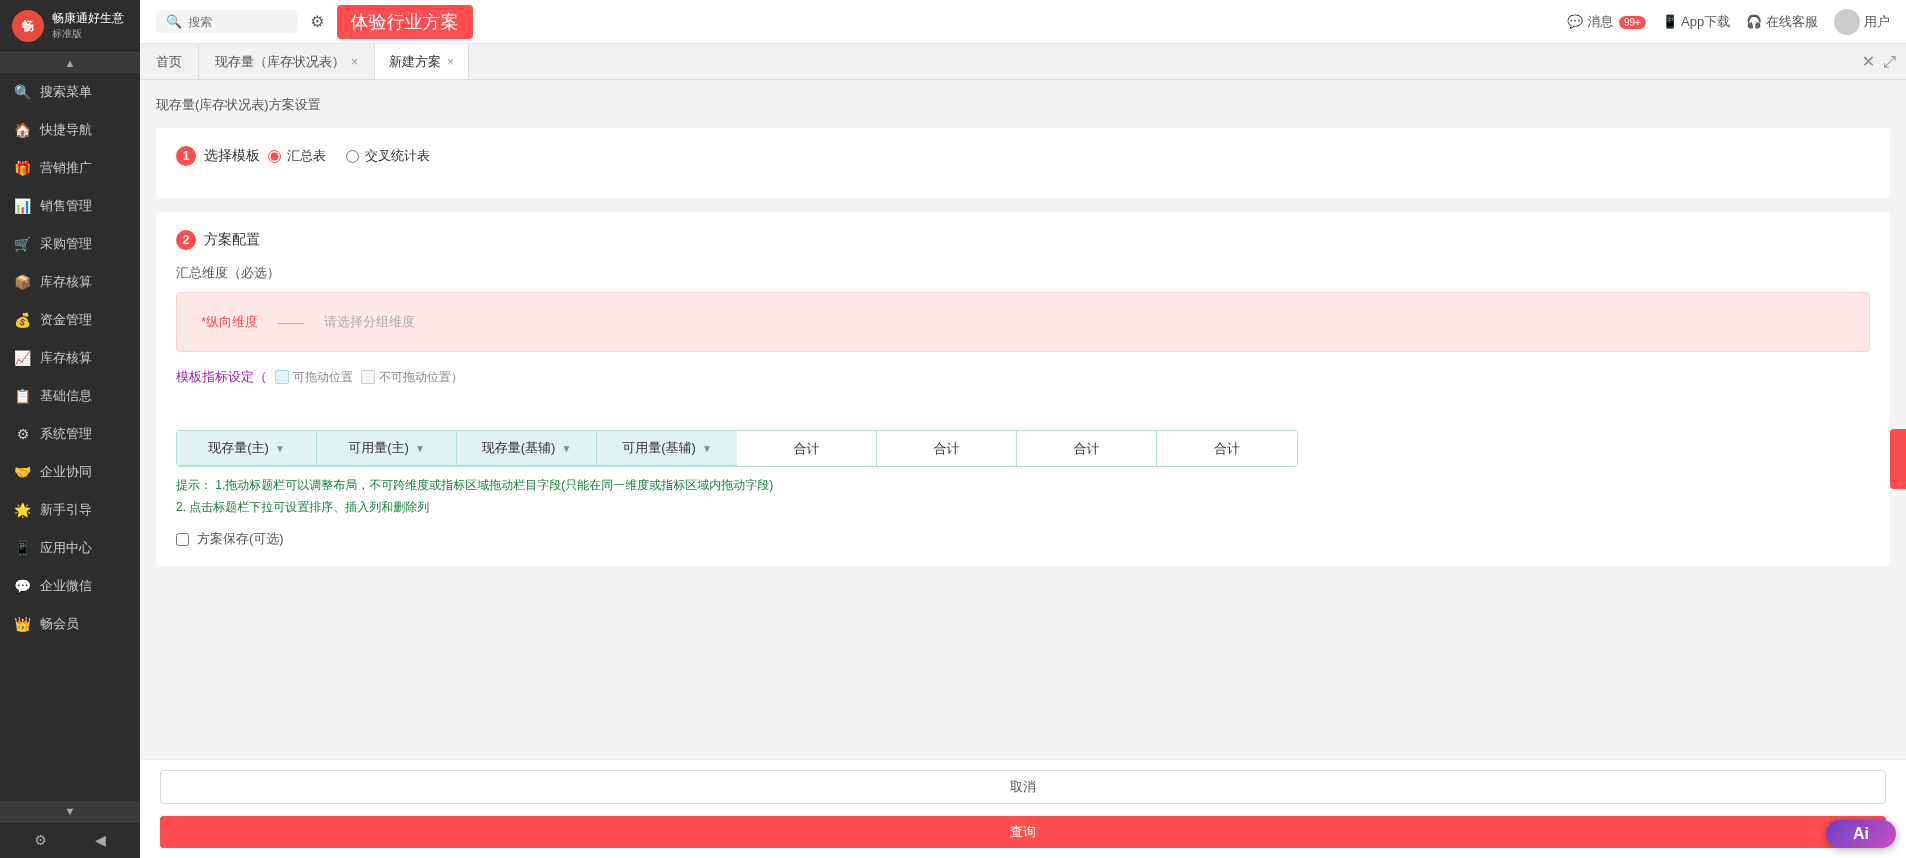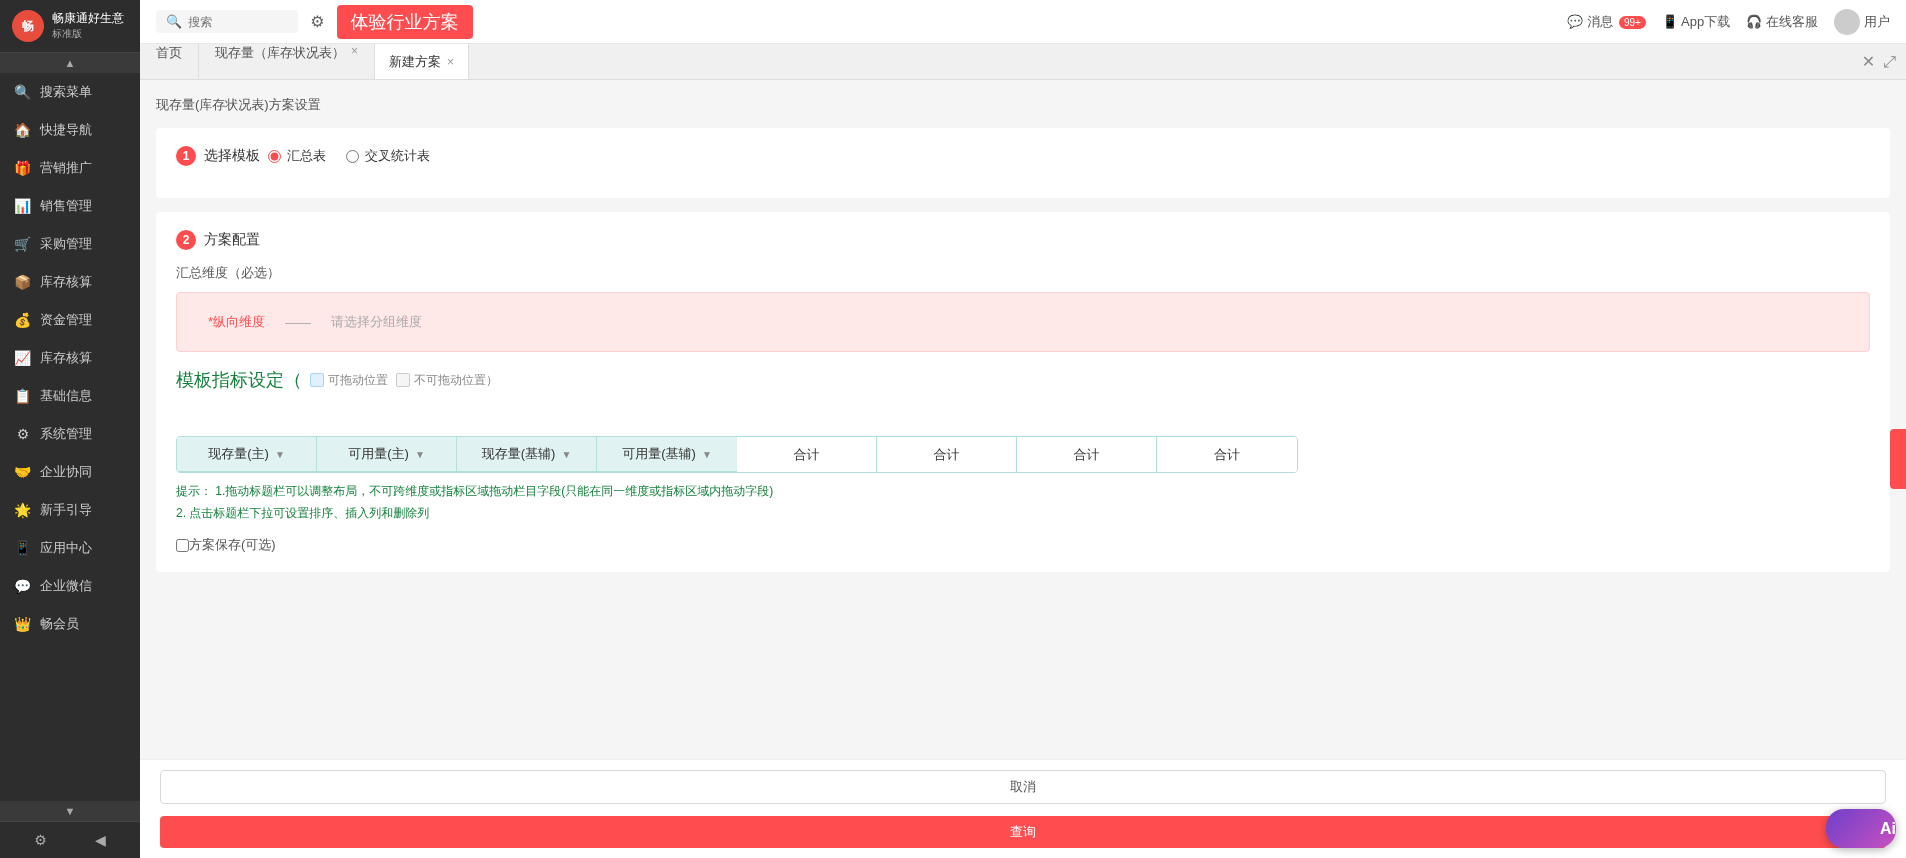--- a/index.html
+++ b/index.html
@@ -86,21 +86,21 @@
     
     .tabbar {
       background: #f0f0f0;
       display: flex; align-items: center;
       padding: 0 0;
       height: 36px;
       border-bottom: 1px solid #ddd;
       flex-shrink: 0;
     }
     .tab {
-      display: flex; align-items: flex-start; gap: 6px;
+      display: flex; align-items: center; gap: 6px;
       padding: 0 16px; height: 100%;
       cursor: pointer; font-size: 13px; color: #555;
       border-right: 1px solid #ddd;
     }
     .tab.active { background: #fff; color: #333; font-weight: 500; }
     .tab-close { font-size: 12px; color: #999; cursor: pointer; }
     .tab-new {
       background: #ff4d4f; color: #fff;
       padding: 0 14px; height: 100%;
       display: flex; align-items: center; gap: 6px;
@@ -133,42 +133,42 @@
     .radio-item input[type="radio"] { accent-color: #ff4d4f; }
 
     .subsection-label { font-size: 13px; color: #555; margin-bottom: 10px; }
 
     .dimension-box {
       background: #ffe8e8; border: 1px solid #ffd0d0;
       border-radius: 4px; padding: 20px 24px;
       display: flex; align-items: center; gap: 12px;
       margin-bottom: 16px;
     }
-    .dimension-required { color: #ff4d4f; font-size: 13px; margin-left: 7px; }
+    .dimension-required { color: #ff4d4f; font-size: 13px; }
     .dimension-placeholder { color: #aaa; font-size: 13px; }
     .stats-label { color: #4caf50; font-size: 13px; margin-bottom: 6px; }
     .chevron { font-size: 10px; color: #888; }
 
     .stats-grid {
       border: 1px solid #b2dfdb; border-radius: 4px; overflow: hidden; display: inline-flex; flex-direction: row; margin-top: 32px;
     }
     .stats-row { display: flex; }
     .stats-cell {
       padding: 8px 24px; border-right: 1px solid #b2dfdb; border-bottom: 1px solid #b2dfdb;
       font-size: 13px; color: #333; text-align: center; min-width: 140px;
       display: flex; align-items: center; justify-content: center; gap: 6px;
     }
     .stats-cell:last-child { border-right: none; }
     .stats-row:last-child .stats-cell { border-bottom: none; }
     .stats-cell.header { background: #e0f2f1; font-weight: normal; }
     .stats-cell.body { background: #fff; }
 
     .hint-area { font-size: 12px; color: #15803d; line-height: 1.8; padding: 8px 0 4px 0; }
 
-    .save-check { display: flex; align-items: center; font-size: 13px; color: #555; margin-top: 8px; }
+    .save-check { display: flex; align-items: center; gap: 8px; font-size: 13px; color: #555; margin-top: 8px; }
     .save-check input[type="checkbox"] { accent-color: #ff4d4f; }
 
     
     .footer-bar {
       background: #fff; border-top: 1px solid #eee;
       padding: 10px 20px; display: flex; justify-content: flex-end; gap: 12px;
       flex-shrink: 0;
       flex-direction: column;
     }
     .btn-cancel {
@@ -176,23 +176,23 @@
       border-radius: 4px; padding: 7px 28px; font-size: 13px; cursor: pointer;
     }
     .btn-query {
       background: #ff4d4f; border: none; color: #fff;
       border-radius: 4px; padding: 7px 28px; font-size: 13px; cursor: pointer;
     }
 
     
     .ai-fab {
       position: fixed; right: 10px; bottom: 10px;
-      width: 70px; height: 39px;
+      width: 70px; height: 28px;
       background: linear-gradient(135deg, #6e40c9, #c850c0);
-      border-radius: 18px; display: flex; align-items: center; justify-content: flex-end;
+      border-radius: 18px; display: flex; align-items: center; justify-content: center;
       color: #fff; font-size: 16px; font-weight: bold; cursor: pointer;
       box-shadow: 0 2px 8px rgba(0,0,0,0.3);
     }
 
     
     .right-edge-tab {
       position: fixed; right: 0; top: 50%;
       width: 16px; height: 60px;
       background: #ff4d4f; border-radius: 4px 0 0 4px;
       display: flex; align-items: center; justify-content: center;
@@ -358,21 +358,21 @@
 
       <div class="dimension-box">
         <span class="dimension-required">
           <span>*纵向维度</span>
         </span>
         <span style="color:#aaa; margin: 0 8px;">——</span>
         <span class="dimension-placeholder">请选择分组维度</span>
       </div>
 
       <div style="display:flex; align-items:center; gap:8px; margin-bottom: 12px;">
-        <span style="font-size:18px; color:#15803d;">
+        <span style="font-size:13px; color:#a21caf;">
           模板指标设定（
         </span>
         <span style="display:flex;align-items:center;gap:4px;">
           <span style="width:14px;height:14px;background:#e0f0ff;border:1px solid #aad4f5;border-radius:2px;display:inline-block;"></span>
           <span style="font-size:12px;color:#888;">可拖动位置</span>
         </span>
         <span style="display:flex;align-items:center;gap:4px;">
           <span style="width:14px;height:14px;background:#f5f5f5;border:1px solid #ccc;border-radius:2px;display:inline-block;"></span>
           <span style="font-size:12px;color:#888;">不可拖动位置）</span>
         </span>

